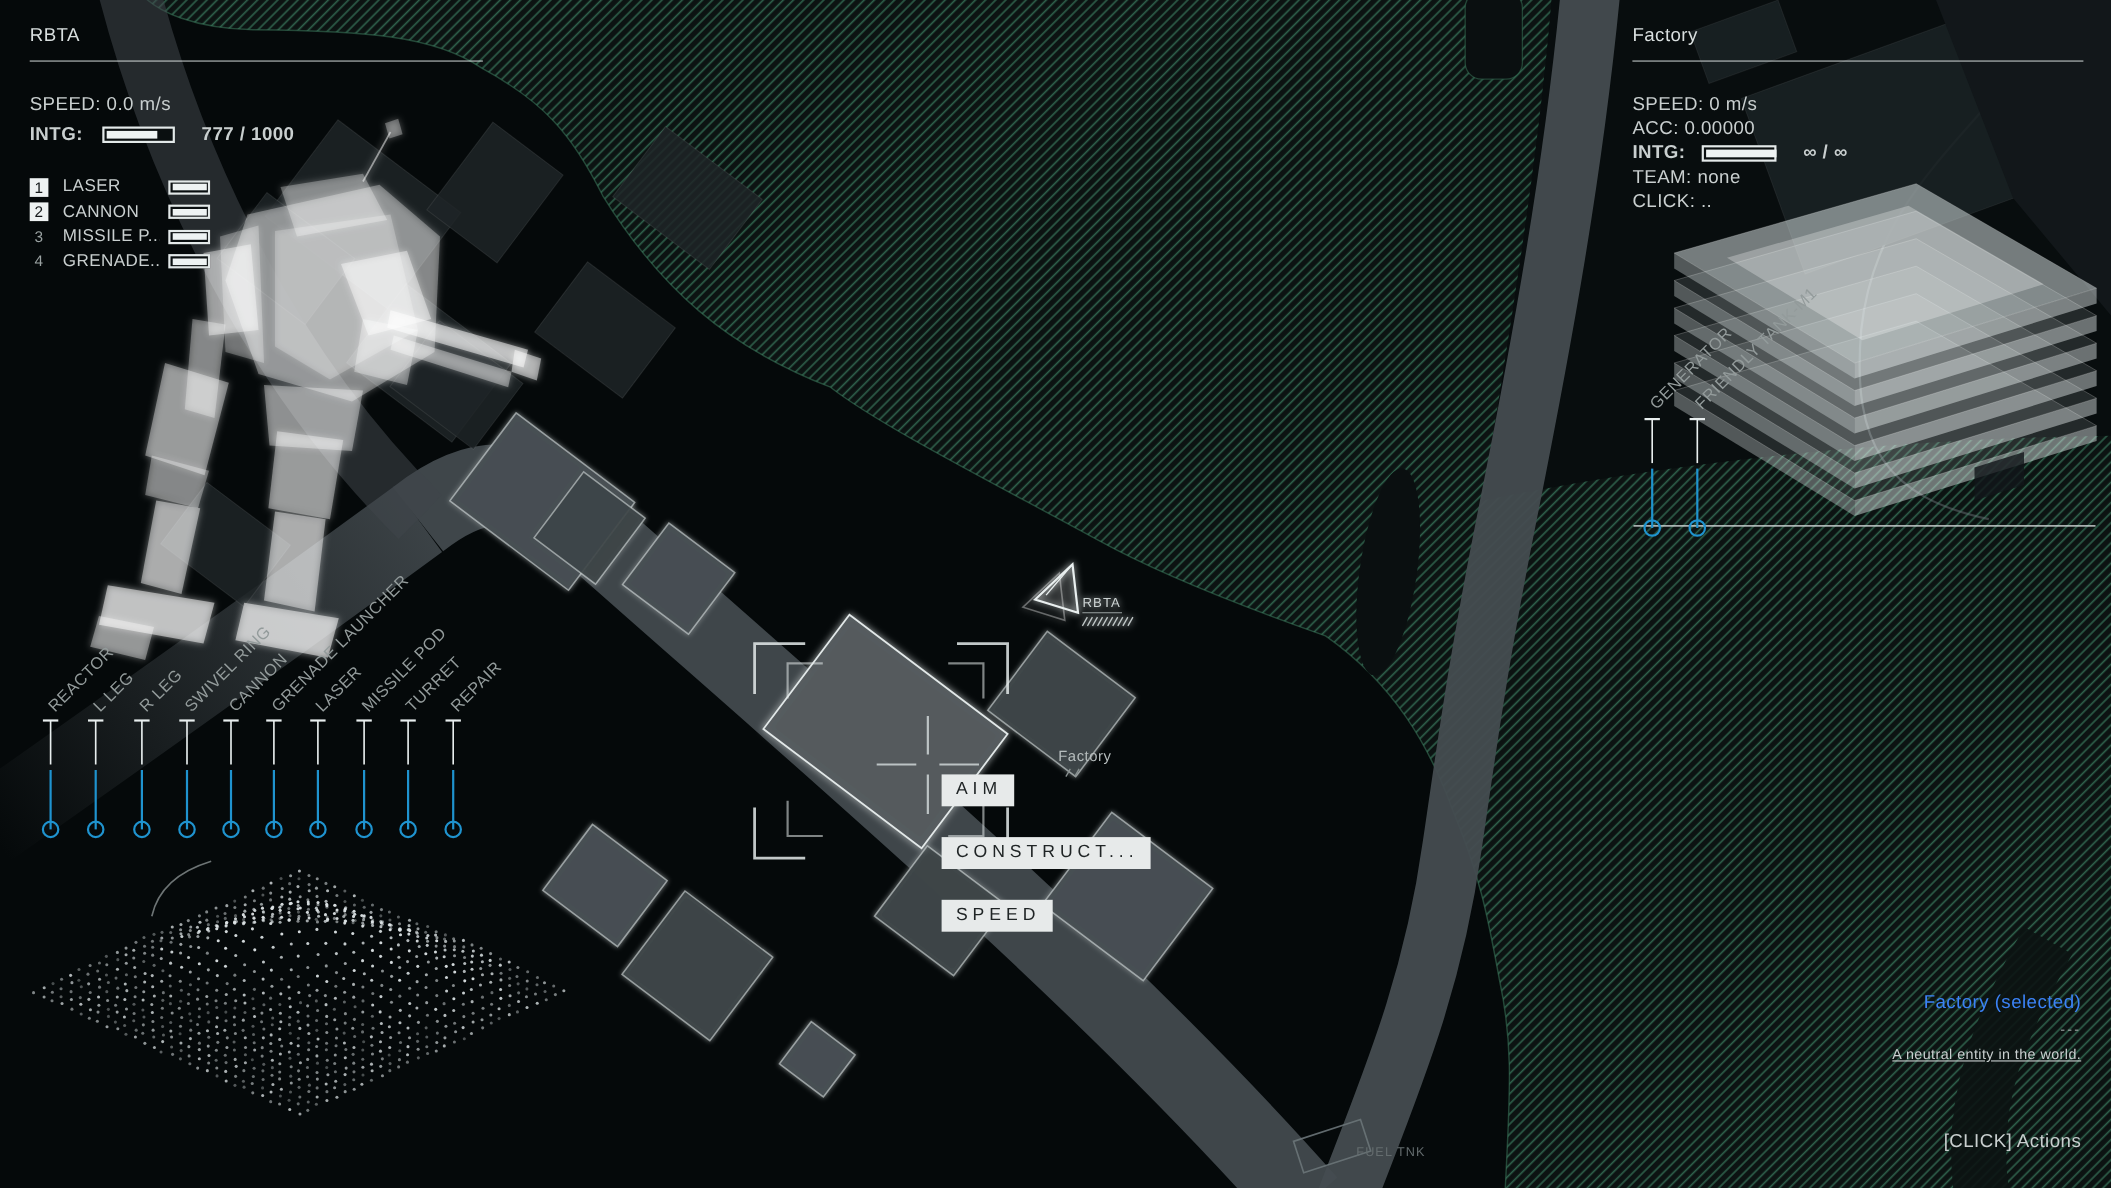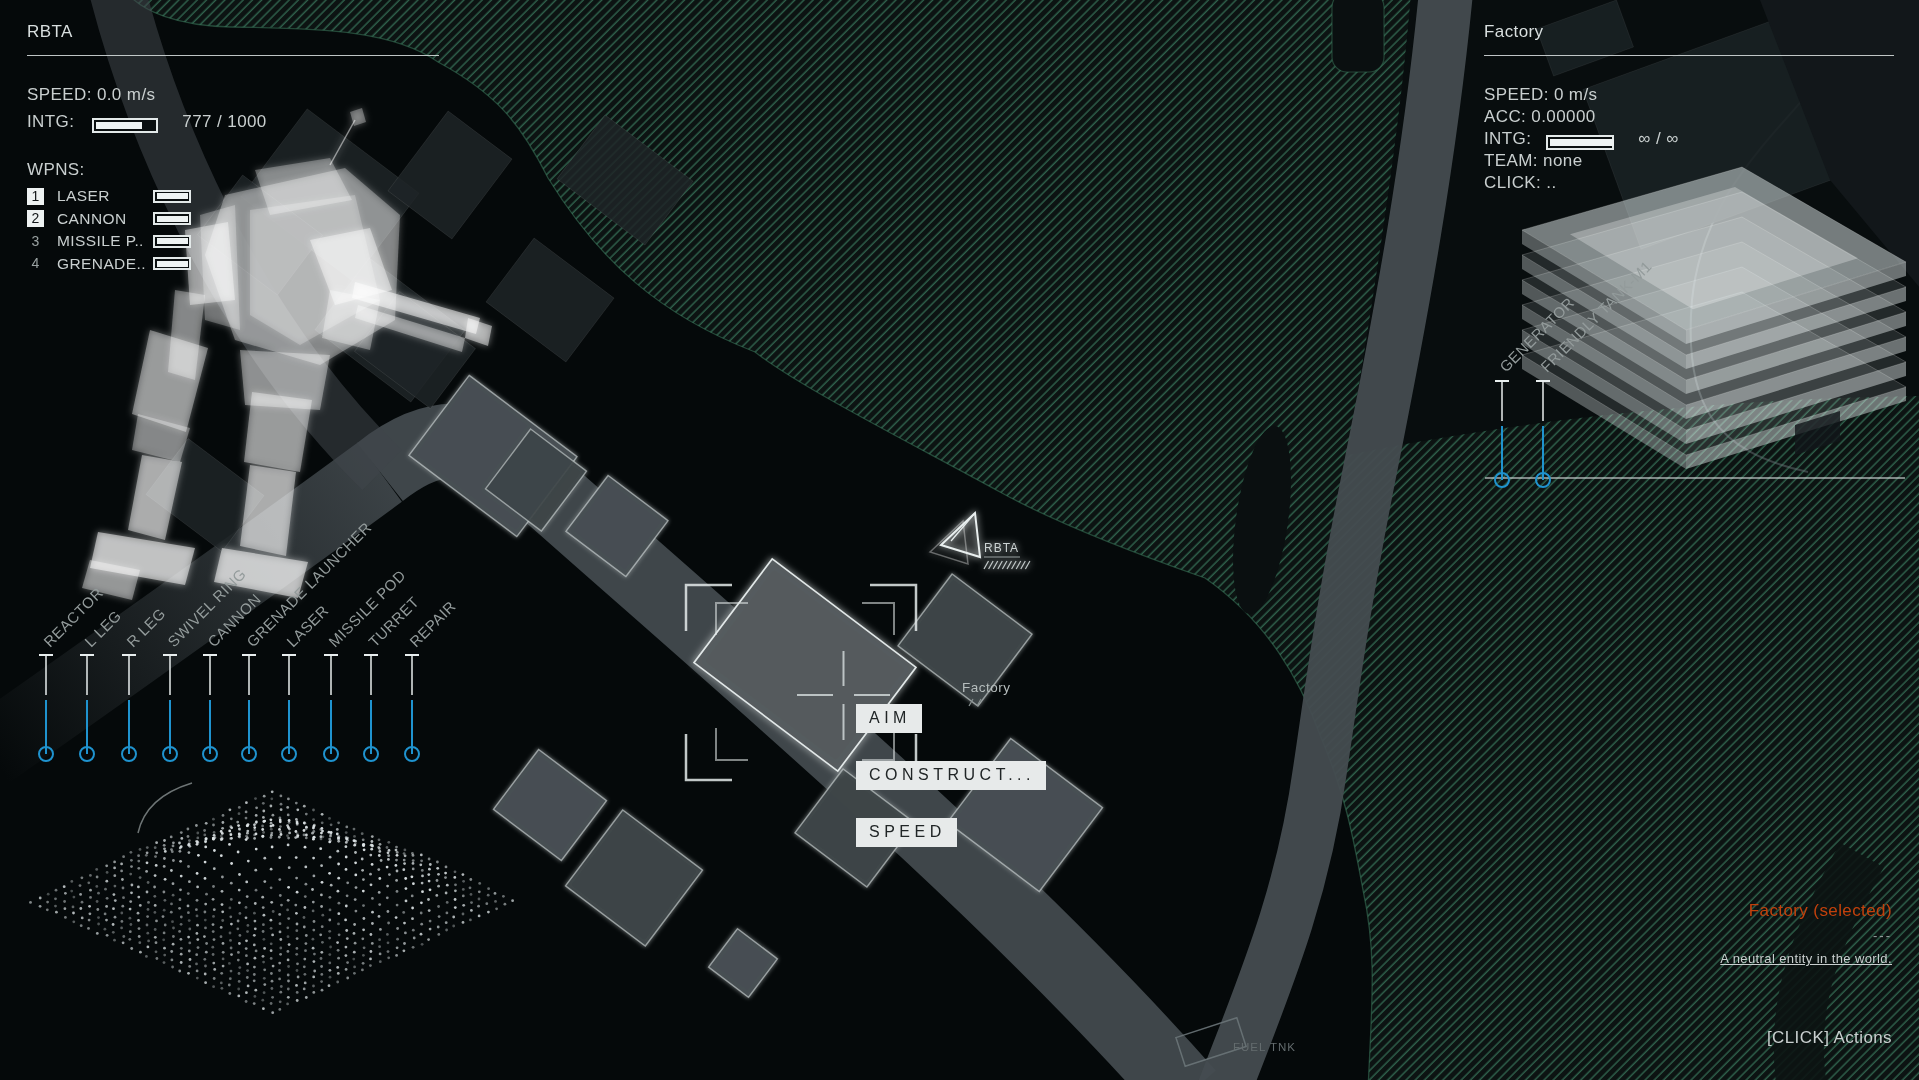--- a/index.html
+++ b/index.html
@@ -7,21 +7,21 @@
          background:#05090a;font-family:"Liberation Sans",sans-serif;
          -webkit-font-smoothing:antialiased;}
   #map{position:absolute;left:0;top:0;}
 
   
   .panel{position:absolute;color:#c9cfcf;font-size:17px;letter-spacing:.4px;z-index:5;}
   .panel .title{color:#d9dfdf;font-size:17px;}
   .rule{height:1px;background:#dfe5e5;opacity:.85;margin-top:13px;}
   .pline{line-height:22px;}
   .mt16{margin-top:28px;}
-  .row{display:flex;align-items:flex-end;line-height:22px;}
+  .row{display:flex;align-items:center;line-height:22px;font-weight:bold;}
   .bar{position:relative;box-sizing:border-box;border:2px solid #e3e9e9;background:#0a0f10;
        width:66px;height:15px;display:inline-block;}
   .bar .fill{position:absolute;left:2px;top:2px;bottom:2px;background:#eef3f3;}
   .barval{margin-left:24px;}
   .wpns{margin-top:26px;}
   .wrow{display:flex;align-items:center;height:22.5px;cursor:default;}
   .wnum{width:17px;height:17px;line-height:17px;text-align:center;font-size:14px;color:#9aa2a2;}
   .wnum.sel{background:#eef2f2;color:#14181a;}
   .wname{margin-left:13px;width:88px;font-size:15.5px;white-space:nowrap;overflow:hidden;}
   .wbar{position:relative;box-sizing:border-box;border:2px solid #e3e9e9;width:38px;height:13px;
@@ -31,21 +31,21 @@
   
   .menu{position:absolute;left:856px;top:676px;z-index:6;}
   .menu-btn{display:block;width:max-content;background:#e7eaea;color:#202526;
             font-size:16px;letter-spacing:4.5px;padding:5px 11px 6px 13px;margin-bottom:6px;
             border:0;cursor:pointer;font-family:"Liberation Sans",sans-serif;margin-top:28px;}
   .map-label{position:absolute;left:962px;top:680px;color:#b6bdbd;font-size:13.5px;
              letter-spacing:.5px;z-index:6;}
 
   
   .info{position:absolute;right:27px;top:901px;text-align:right;z-index:5;color:#c9cfcf;}
-  .info .t{font-size:17px;color:#c2410c;letter-spacing:.4px;}
+  .info .t{font-size:17px;color:#3b82f6;letter-spacing:.4px;}
   .info .d{font-size:13px;color:#99a1a1;letter-spacing:2px;margin-top:7px;}
   .info .s{font-size:13px;margin-top:8px;letter-spacing:.4px;text-decoration:underline;}
   .hint{position:absolute;right:27px;top:1028px;font-size:17px;color:#c9cfcf;
         letter-spacing:.4px;z-index:5;}
 </style>
 </head>
 <body>
 
 <div class="stage">
 
@@ -1184,21 +1184,20 @@
   <div class="rule"></div>
   <div class="pline mt16">SPEED: 0.0 m/s</div>
   <div class="row" style="margin-top:5px;">
     <span>INTG:</span>
     <span class="bar" style="margin-left:18px;">
       <span class="fill" style="width:74%;"></span>
         </span>
     <span class="barval">777 / 1000</span>
   </div>
   <div class="wpns">
-    <div class="pline">WPNS:</div>
     <div class="wrow" style="margin-top:4px;">
       <span class="wnum sel">1</span>
       <span class="wname">LASER</span>
       <span class="wbar">
             <span class="fill"></span>
           </span>
     </div>
     <div class="wrow">
       <span class="wnum sel">2</span>
       <span class="wname">CANNON</span>

